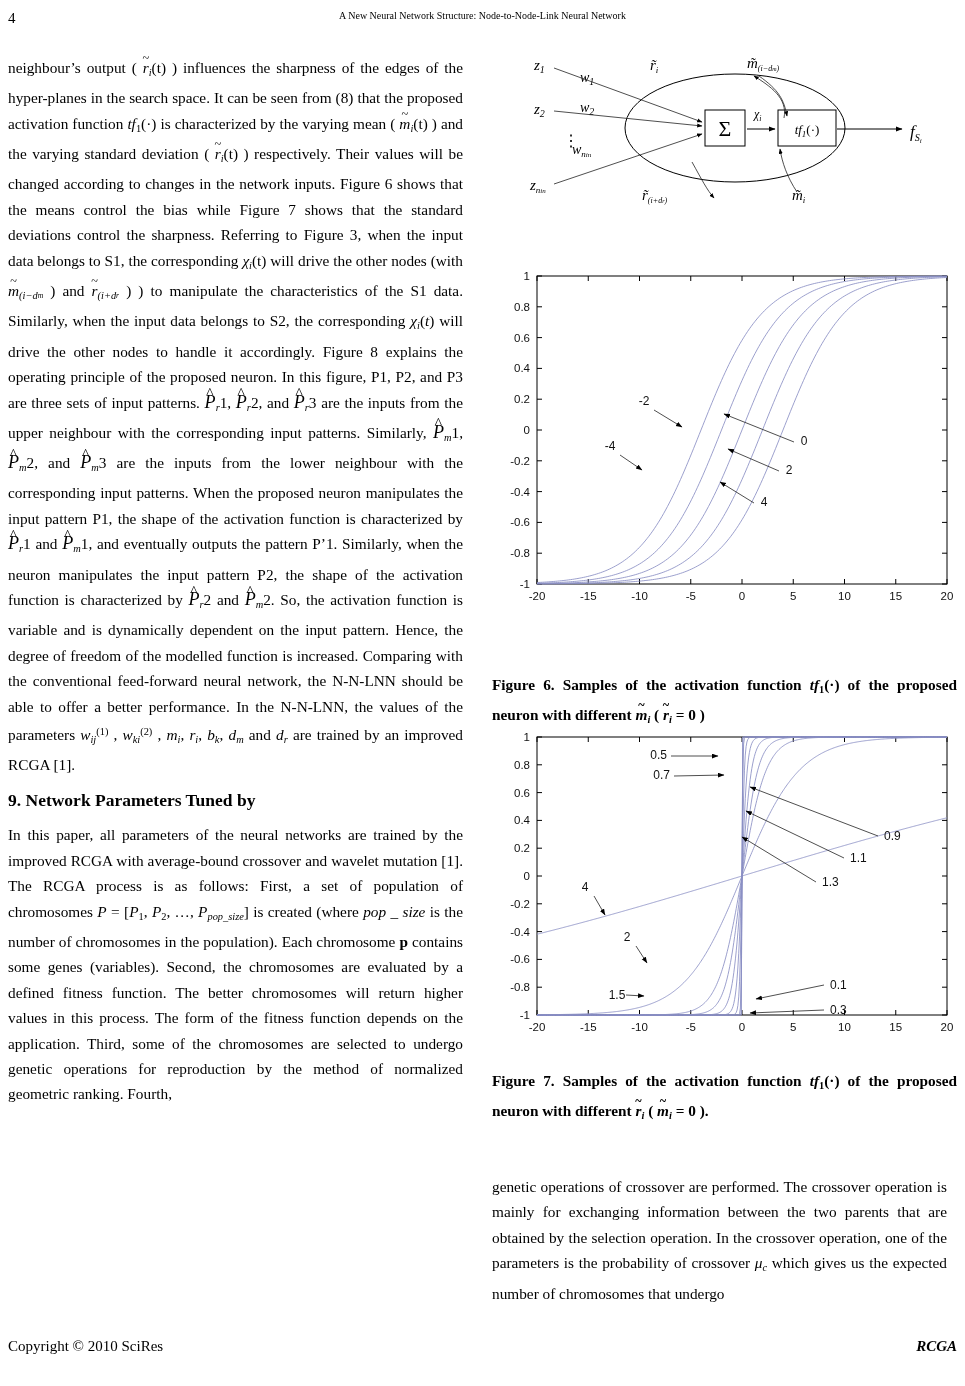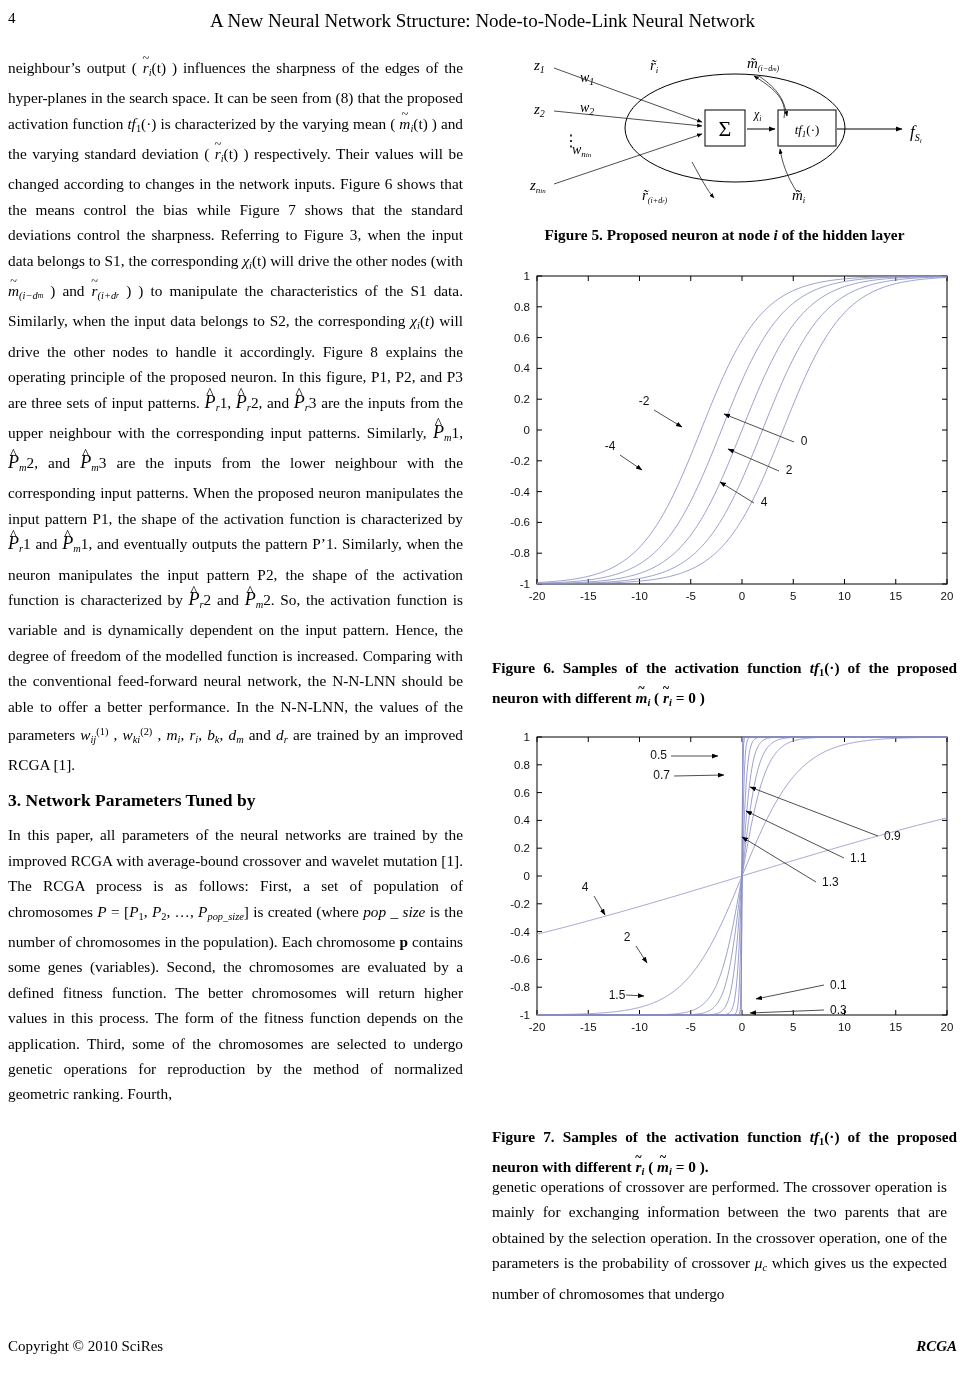--- a/index.html
+++ b/index.html
@@ -6,21 +6,21 @@
   body{
     width:965px;height:1386px;background:#fff;
     font-family:"Liberation Serif", serif;
     color:#000;overflow:hidden;position:relative;
   }
   .page{position:relative;width:965px;height:1386px;}
 
   
   .runhead{position:absolute;top:10px;left:0;width:965px;height:22px;}
   .runhead .pageno{position:absolute;left:8px;top:0;font-size:15px;}
-  .runhead .title{position:absolute;left:0;top:0;width:965px;text-align:center;font-size:19px;}
+  .runhead .title{position:absolute;left:0;top:0;width:965px;text-align:center;font-size:10px;}
 
   
   .col{position:absolute;top:55px;width:455px;}
   .col-left{left:8px;font-family:Liberation Serif, serif;}
 
   p.body{
     margin:0 0 0 0;
     font-size:15.3px;line-height:25.4px;
     text-align:justify;text-justify:inter-word;
     hyphens:none;
@@ -55,23 +55,23 @@
   .fig-cap{
     font-weight:bold;font-size:15.3px;line-height:25px;
     text-align:justify;text-justify:inter-word;
   }
   .fig-cap.center{text-align:center;}
   .cap5{position:absolute;left:492px;top:222px;width:465px;}
 
   
   .figblock{position:absolute;left:492px;}
   .fig6{top:262px;width:470px;height:355px;}
-  .cap6{position:absolute;left:492px;top:655px;width:465px;}
+  .cap6{position:absolute;left:492px;top:672px;width:465px;}
   .fig7{top:723px;width:470px;height:325px;}
-  .cap7{position:absolute;left:492px;top:1124px;width:465px;}
+  .cap7{position:absolute;left:492px;top:1068px;width:465px;}
   .rtext{position:absolute;left:492px;top:1174px;width:455px;font-family:Liberation Serif, serif;}
 
   
   .footer{position:absolute;left:0;bottom:26px;width:965px;height:22px;text-decoration:underline;}
   .footer .cr{position:absolute;left:8px;top:0;font-size:15px;}
   .footer .jr{position:absolute;right:8px;top:0;font-size:15px;font-weight:bold;font-style:italic;}
 
   svg{display:block;}
   .axt{font-family:"Liberation Sans",sans-serif;font-size:11.5px;fill:#111;}
   .anno{font-family:"Liberation Sans",sans-serif;font-size:12px;fill:#111;}
@@ -88,21 +88,21 @@
   <div class="runhead">
     <span class="pageno">4</span>
     <span class="title">A New Neural Network Structure: Node-to-Node-Link Neural Network</span>
   </div>
 
   <div class="col col-left">
 
     <p class="body"><span>neighbour’s output ( </span><span class="nb"><span class="mi tilde">r</span><span class="sub">i</span></span><span>(t) ) influences the sharpness of the edges of the hyper-planes in the search space. It can be seen from (8) that the proposed activation function </span><span class="nb"><span class="mi">tf</span><span class="subn">1</span><span>(·)</span></span><span> is characterized by the varying mean ( </span><span class="nb"><span class="mi tilde">m</span><span class="sub">i</span></span><span>(t) ) and the varying standard deviation ( </span><span class="nb"><span class="mi tilde">r</span><span class="sub">i</span></span><span>(t) ) respectively. Their values will be changed according to changes in the network inputs. Figure 6 shows that the means control the bias while Figure 7 shows that the standard deviations control the sharpness. Referring to Figure 3, when the input data belongs to S1, the corresponding </span><span class="nb"><span class="mi">χ</span><span class="sub">i</span></span><span>(t)  will drive the other nodes (with </span><span class="nb"><span class="mi tilde">m</span><span class="sub">(i−d</span><span class="sub" style="font-size:0.5em">m</span></span><span> ) and </span><span class="nb"><span class="mi tilde">r</span><span class="sub">(i+d</span><span class="sub" style="font-size:0.5em">r</span></span><span> )  ) to manipulate the characteristics of the S1 data. Similarly, when the input data belongs to S2, the corresponding </span><span class="nb"><span class="mi">χ</span><span class="sub">i</span>(<span class="mi">t</span>)</span><span> will drive the other nodes to handle it accordingly. Figure 8 explains the operating principle of the proposed neuron. In this figure, P1, P2, and P3 are three sets of input patterns. </span><span class="nb"><span class="mi hatv bigp">P</span><span class="sub">r</span>1</span>, <span class="nb"><span class="mi hatv bigp">P</span><span class="sub">r</span>2</span>, and <span class="nb"><span class="mi hatv bigp">P</span><span class="sub">r</span>3</span><span> are the inputs from the upper neighbour with the corresponding input patterns. Similarly,</span> <span class="nb"><span class="mi hatv bigp">P</span><span class="sub">m</span>1</span>, <span class="nb"><span class="mi hatv bigp">P</span><span class="sub">m</span>2</span>, and <span class="nb"><span class="mi hatv bigp">P</span><span class="sub">m</span>3</span><span> are the inputs from the lower neighbour with the corresponding input patterns. When the proposed neuron manipulates the input pattern P1, the shape of the activation function is characterized by </span><span class="nb"><span class="mi hatv bigp">P</span><span class="sub">r</span>1</span><span> and </span><span class="nb"><span class="mi hatv bigp">P</span><span class="sub">m</span>1</span><span>, and eventually outputs the pattern P’1. Similarly, when the neuron manipulates the input pattern P2, the shape of the activation function is characterized by </span><span class="nb"><span class="mi hatv bigp">P</span><span class="sub">r</span>2</span><span> and </span><span class="nb"><span class="mi hatv bigp">P</span><span class="sub">m</span>2</span><span>. So, the activation function is variable and is dynamically dependent on the input pattern. Hence, the degree of freedom of the modelled function is increased. Comparing with the conventional feed-forward neural network, the N-N-LNN should be able to offer a better performance. In the N-N-LNN, the values of the parameters </span><span class="nb"><span class="mi">w</span><span class="sub">ij</span><span class="sup">(1)</span></span> , <span class="nb"><span class="mi">w</span><span class="sub">ki</span><span class="sup">(2)</span></span> , <span class="nb"><span class="mi">m</span><span class="sub">i</span>,</span> <span class="nb"><span class="mi">r</span><span class="sub">i</span>,</span> <span class="nb"><span class="mi">b</span><span class="sub">k</span>,</span> <span class="nb"><span class="mi">d</span><span class="sub">m</span></span> and <span class="nb"><span class="mi">d</span><span class="sub">r</span></span><span> are trained by an improved RCGA [1].</span></p>
 
     <div class="sec-head">
-      <span>3. Network Parameters Tuned by</span>
+      <span>9. Network Parameters Tuned by</span>
     </div>
 
     <p class="body"><span>In this paper, all parameters of the neural networks are trained by the improved RCGA with average-bound crossover and wavelet mutation [1]. The RCGA process is as follows: First, a set of population of chromosomes </span><span class="mi">P</span><span> = [</span><span class="nb"><span class="mi">P</span><span class="subn">1</span>,</span> <span class="nb"><span class="mi">P</span><span class="subn">2</span></span><span>, …, </span><span class="nb"><span class="mi">P</span><span class="sub">pop_size</span></span><span>] is created (where </span><span class="mi">pop _ size</span><span> is the number of chromosomes in the population). Each chromosome </span><b>p</b><span> contains some genes (variables). Second, the chromosomes are evaluated by a defined fitness function. The better chromosomes will return higher values in this process. The form of the fitness function depends on the application. Third, some of the chromosomes are selected to undergo genetic operations for reproduction by the method of normalized geometric ranking. Fourth,</span></p>
   </div>
 
   <div class="fig5wrap">
     <svg width="470" height="170" viewBox="0 0 470 170">
       <defs>
         <marker id="ar" markerWidth="7" markerHeight="7" refX="6" refY="2.6" orient="auto">
           <path d="M0,0 L6.5,2.6 L0,5.2 z" fill="#000"></path>
@@ -147,21 +147,20 @@
       <text x="150" y="158" font-size="15" font-style="italic" font-family="Liberation Serif, serif">r̃<tspan font-size="8" dy="3">(i+d</tspan><tspan font-size="6">r</tspan><tspan font-size="8">)</tspan></text>
       <path d="M200,120 C210,138 215,148 222,156" class="lead" marker-end="url(#ar)"></path>
 
       <text x="300" y="158" font-size="15" font-style="italic" font-family="Liberation Serif, serif">m̃<tspan font-size="9" dy="3">i</tspan></text>
       <path d="M305,150 C295,135 290,120 288,107" class="lead" marker-end="url(#ar)"></path>
 
       <text x="418" y="95" font-size="17" font-style="italic" font-family="Liberation Serif, serif">f<tspan font-size="10" dy="4">S</tspan><tspan font-size="7" dy="2">i</tspan></text>
     </svg>
   </div>
 
-  <div class="fig-cap center cap5"><span>Figure 5. Proposed neuron at node </span><i>i</i><span> of the hidden layer</span></div>
 
   <div class="figblock fig6">
     <svg id="svg6" width="470" height="355" viewBox="0 0 470 355">
         <defs>
           <marker id="a6" markerWidth="9" markerHeight="9" refX="7.5" refY="3" orient="auto">
             <path d="M0,0 L8,3 L0,6 z" fill="#000"></path>
           </marker>
         </defs>
         <rect x="45" y="14" width="410" height="308" fill="none" stroke="#000" stroke-width="1"></rect>
         <line x1="45" y1="322" x2="45" y2="317" stroke="#000" stroke-width="1"></line>

